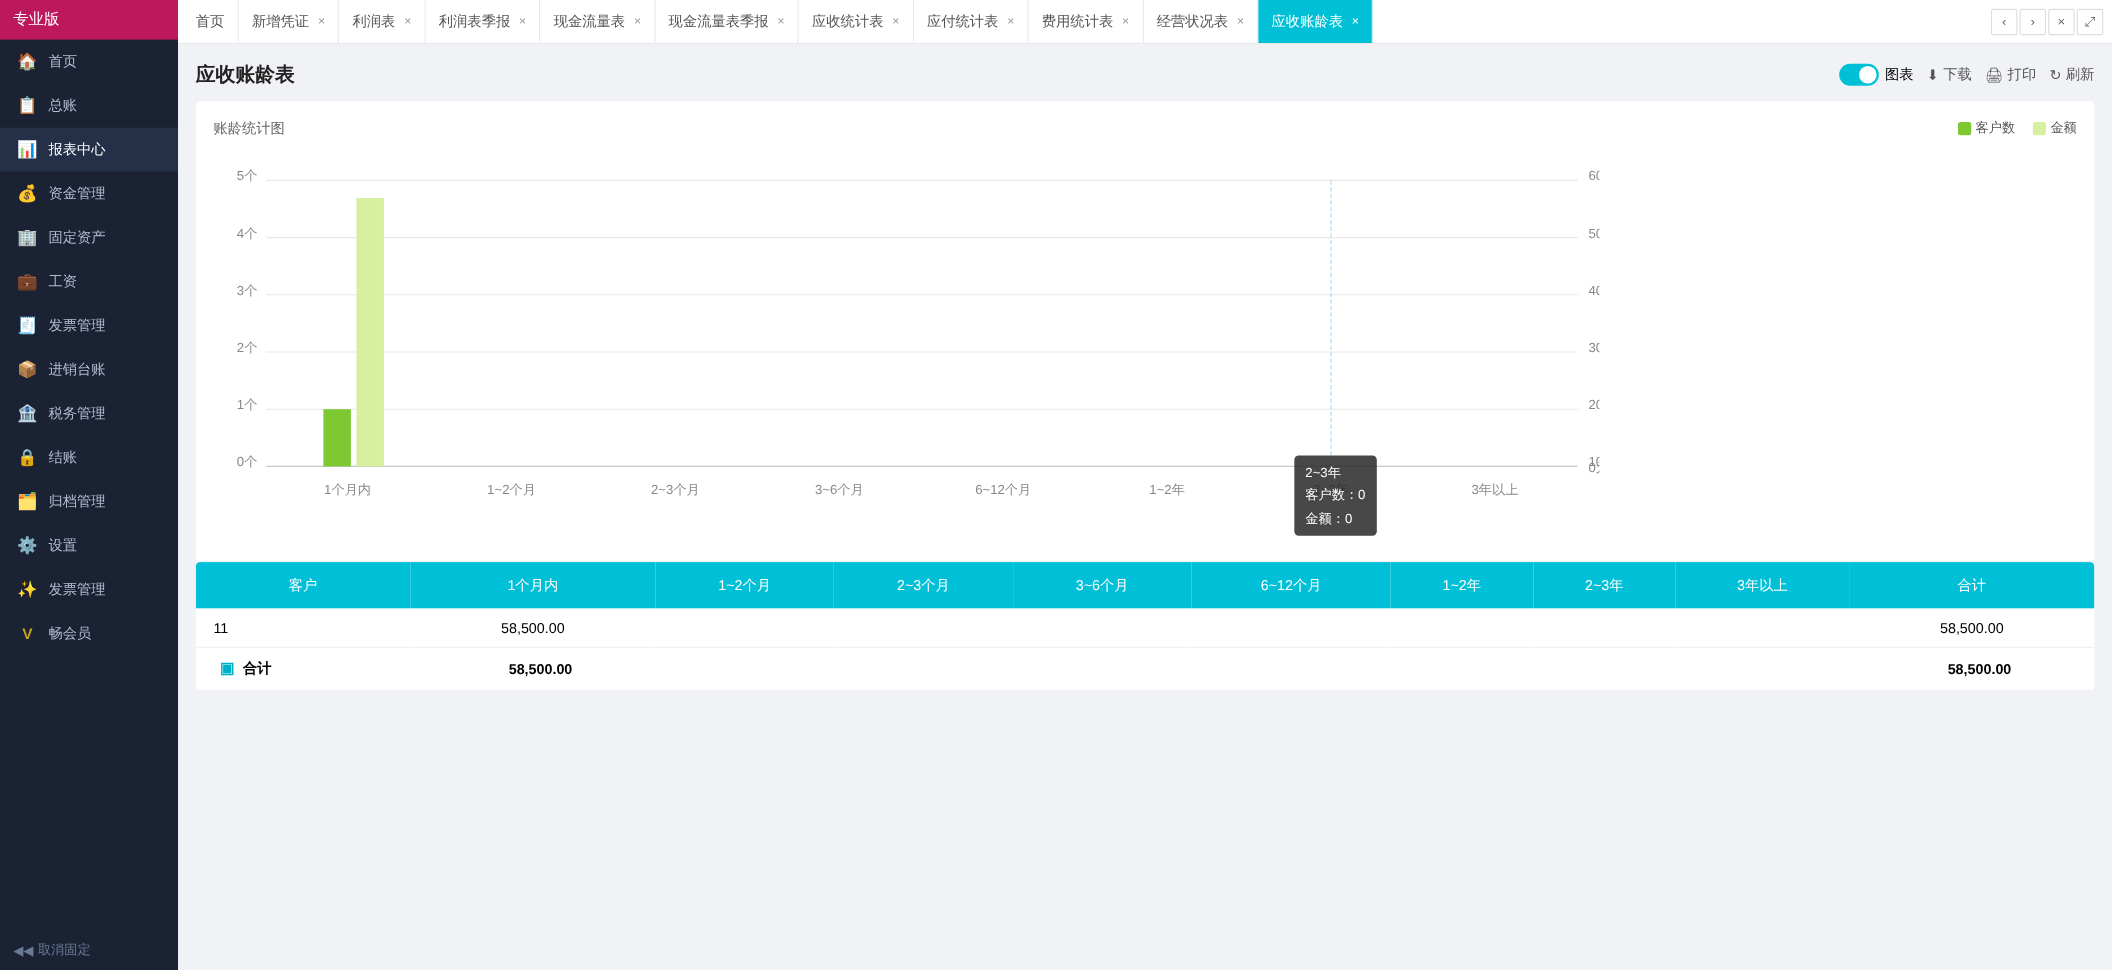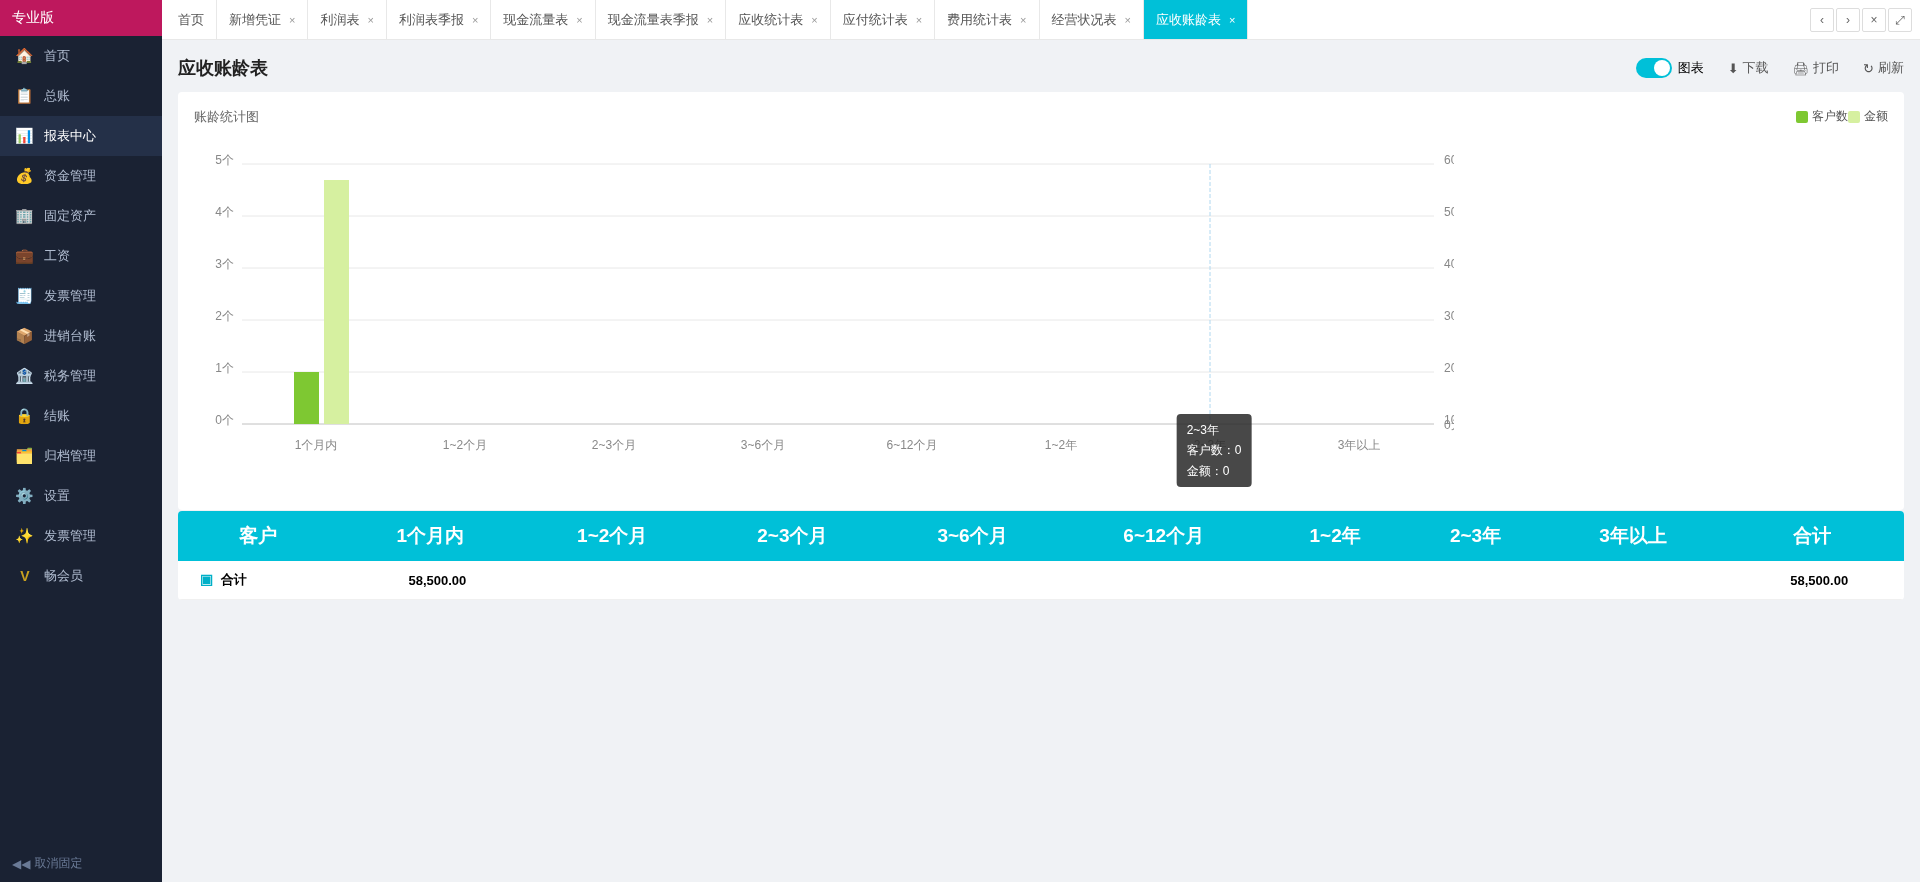--- a/index.html
+++ b/index.html
@@ -125,21 +125,21 @@
       justify-content: space-between;
       margin-bottom: 12px;
     }
     .page-title {
       font-size: 18px;
       font-weight: bold;
       color: #222;
     }
     .header-actions {
       display: flex;
-      gap: 24px;
+      gap: 12px;
     }
     .toggle-switch {
       display: flex;
       align-items: center;
       gap: 6px;
     }
     .switch-track {
       width: 36px;
       height: 20px;
       background: #00c0d8;
@@ -172,20 +172,21 @@
       padding: 16px;
       margin-bottom: 1px;
       position: relative;
     }
     .chart-title { font-size: 13px; color: #666; margin-bottom: 8px; }
     .chart-legend {
       position: absolute;
       top: 16px;
       right: 16px;
       display: flex;
+      gap: 16px;
       align-items: center;
       font-size: 12px;
       color: #555;
     }
     .legend-item { display: flex; align-items: center; gap: 4px; }
     .legend-dot { width: 12px; height: 12px; border-radius: 2px; }
 
     
     .chart-svg-wrap { position: relative; text-decoration: underline; }
 
@@ -208,22 +209,22 @@
       background: #fff;
       border-radius: 4px;
       overflow: hidden;
     }
     .data-table thead tr {
       background: #00c0d8;
       color: #fff;
     }
     .data-table th {
       padding: 12px 8px;
-      font-weight: bold;
-      font-size: 19px;
+      font-weight: normal;
+      font-size: 13px;
       text-align: center;
     }
     .data-table td {
       padding: 10px 8px;
       font-size: 13px;
       text-align: center;
       border-bottom: 1px solid #f0f0f0;
     }
     .data-table td:first-child { text-align: left; padding-left: 16px; }
     .data-table th:first-child { text-align: center; }
@@ -456,20 +457,32 @@
           <th>2~3个月</th>
           <th>3~6个月</th>
           <th>6~12个月</th>
           <th>1~2年</th>
           <th>2~3年</th>
           <th>3年以上</th>
           <th>合计</th>
         </tr>
       </thead>
       <tbody>
+        <tr>
+          <td>11</td>
+          <td>58,500.00</td>
+          <td></td>
+          <td></td>
+          <td></td>
+          <td></td>
+          <td></td>
+          <td></td>
+          <td></td>
+          <td>58,500.00</td>
+        </tr>
         <tr class="total-row">
           <td>
             <span class="total-icon">▣</span>
             <span>合计</span>
           </td>
           <td>58,500.00</td>
           <td></td>
           <td></td>
           <td></td>
           <td></td>

